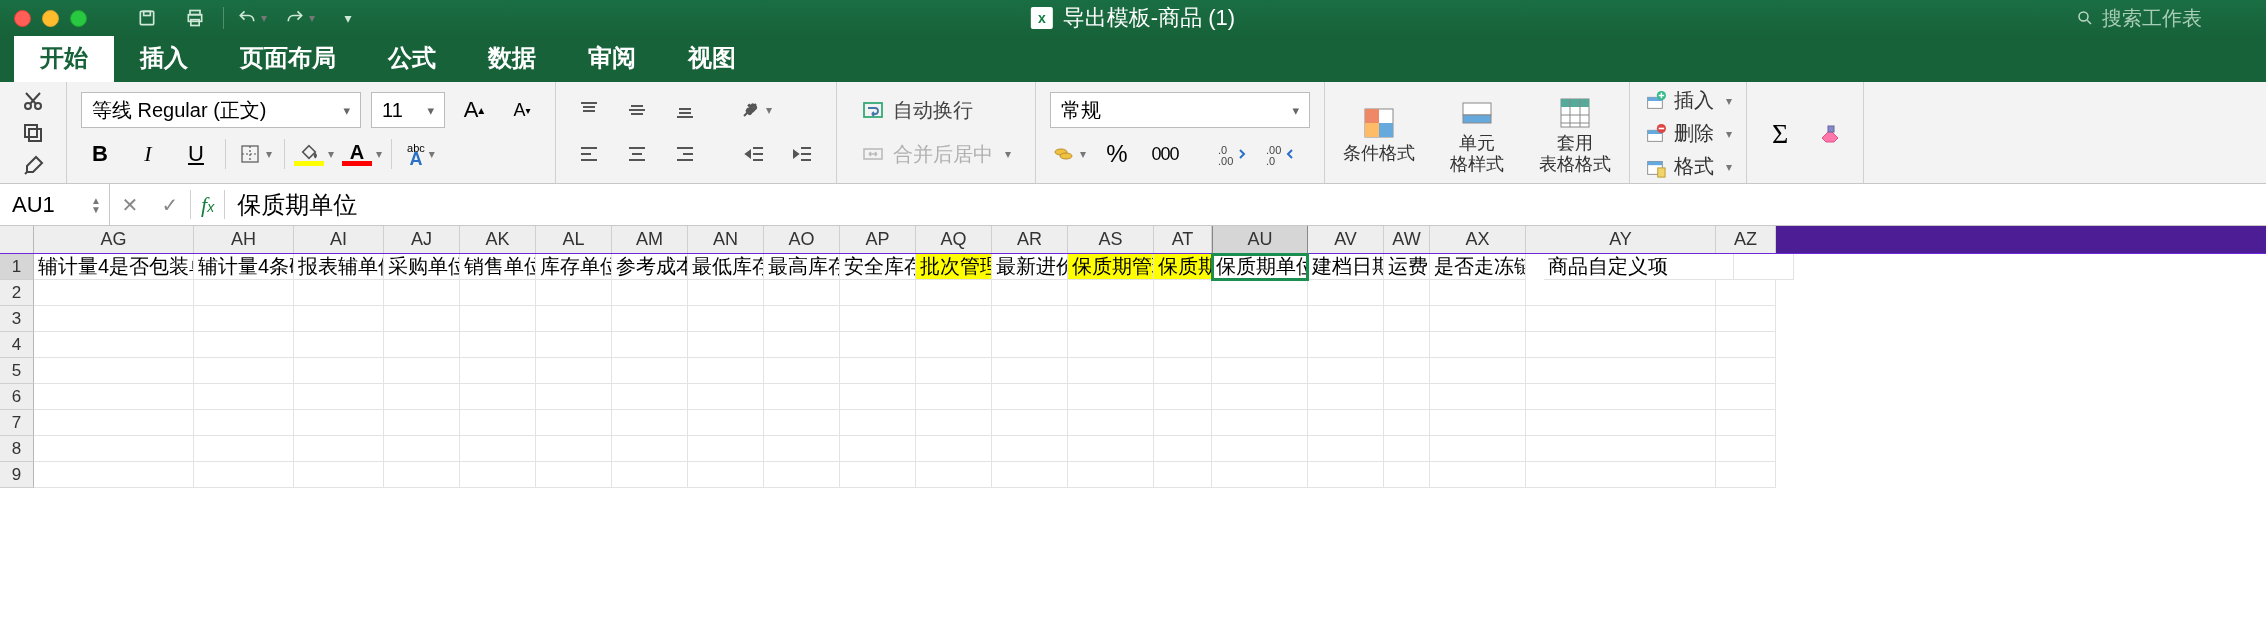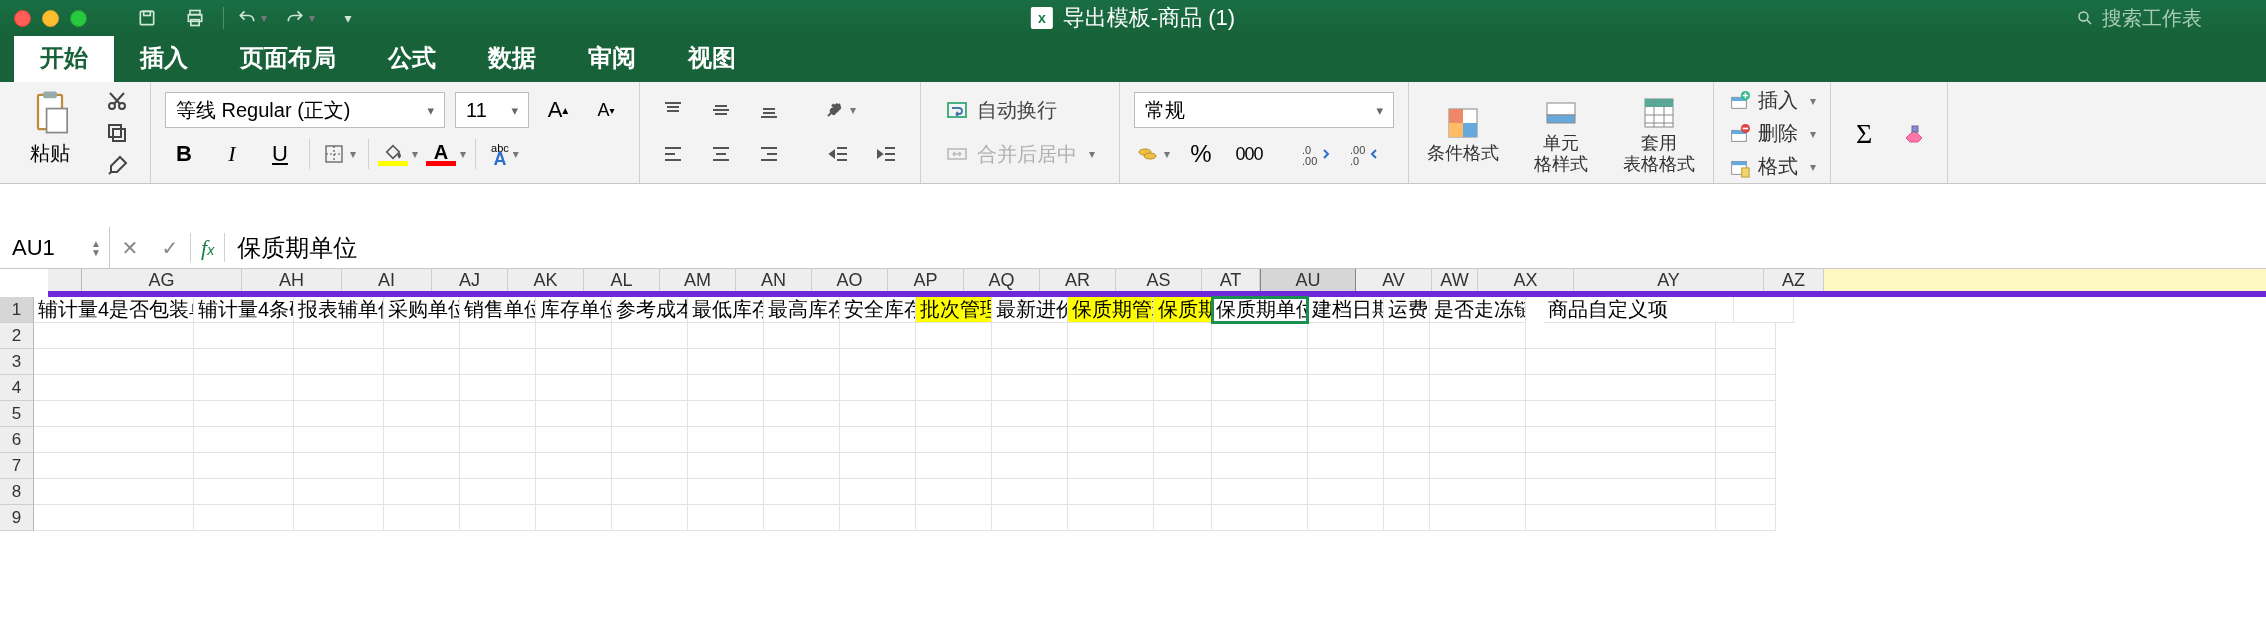--- a/index.html
+++ b/index.html
@@ -40,31 +40,31 @@
 .thinbtn{ height:32px; display:flex; align-items:center; gap:8px; padding:0 10px; font-size:20px; color:#444;}
 .thinbtn.disabled{ color:#b0b0b0;}
 .stackbtn{ display:flex; flex-direction:column; align-items:center; width:80px; font-size:18px; color:#333; line-height:1.15;}
 .stackbtn svg{ width:40px;height:40px;}
 .cellinsert{ display:flex; align-items:center; gap:8px; font-size:20px; color:#333; height:30px;}
 .cellinsert svg{width:22px;height:22px;}
 .colorbar{ width:30px; height:5px;}
 .smallsvg{width:24px;height:24px;}
 
 
-.fbar{ height:42px; border-bottom:1px solid #c8c8c8; display:flex; align-items:center; background:#fff;margin-top:43px;}
+.fbar{ height:42px; border-bottom:1px solid #c8c8c8; display:flex; align-items:center; background:#fff;}
 .namebox{ width:110px; height:100%; border-right:1px solid #c8c8c8; display:flex; align-items:center; padding-left:12px; font-size:22px;}
 .namebox .spin{ margin-left:auto; margin-right:8px; display:flex; flex-direction:column; font-size:10px; color:#777; line-height:9px;}
 .fbar .fxbtn{ width:40px; text-align:center; color:#888; font-size:20px;}
 .fbar .fx{ font-style:italic; font-family:"Times New Roman",serif; font-size:22px; color:#15803d; padding:0 10px;}
 .fbar .fsep{ width:1px; height:70%; background:#d0d0d0;}
 .fbar input{ flex:1; border:none; outline:none; font-size:24px; padding-left:12px;}
 
 
 .grid{ position:relative; }
-.colhdrs{ display:flex; height:28px; background:#fef9c3; border-bottom:6px solid #6d28d9;margin-left:48px;}
+.colhdrs{ display:flex; height:28px; background:#4c1d95; border-bottom:1px solid #6d28d9;}
 .corner{ width:34px; border-right:1px solid #b7b7b7; background:#eee;}
 .ch{ border-right:1px solid #cfcfcf; display:flex; align-items:center; justify-content:center; font-size:18px; color:#333; background:#eee;}
 .ch.sel{ background:#d6d6d6; border-left:1px solid #888;border-right:1px solid #888;}
 .rows{}
 .gr{ display:flex; height:26px;}
 .rh{ width:34px; border-right:1px solid #b7b7b7; border-bottom:1px solid #cfcfcf; background:#eee; display:flex; align-items:center; justify-content:center; font-size:17px; color:#333;}
 .rh.sel{ background:#d6d6d6;}
 .cell{ border-right:1px solid #e3e3e3; border-bottom:1px solid #e3e3e3; font-size:20px; padding:1px 4px; overflow:hidden; white-space:nowrap; display:flex; align-items:center; }
 .cell.hl{ background:#ffff00;}
 .cell.active{ outline:3px solid #1a8f4f; outline-offset:-2px; z-index:2; position:relative; background:#fff;}
@@ -127,28 +127,20 @@
     <div class="tab">公式</div>
     <div class="tab">数据</div>
     <div class="tab">审阅</div>
     <div class="tab">视图</div>
   </div>
 
 <div class="ribbon">
 
   <div class="group">
     <div style="display:flex;align-items:flex-start;gap:12px;height:100%;">
-      <div class="bigbtn">
-        <svg class="smallsvg" style="width:42px;height:48px" viewBox="0 0 24 28">
-            <rect x="5" y="4" width="14" height="20" rx="1" fill="#fff" stroke="#c08a3a" stroke-width="1.3"></rect>
-            <rect x="8" y="2" width="8" height="4" rx="1" fill="#9aa"></rect>
-            <rect x="10" y="12" width="12" height="14" fill="#fff" stroke="#888"></rect>
-          </svg>
-        <span>粘贴</span>
-      </div>
       <div style="display:flex;flex-direction:column;gap:6px;justify-content:center;height:100%;">
         <div class="iconbtn">
             <svg class="smallsvg" viewBox="0 0 24 24" fill="none" stroke="#444" stroke-width="2">
               <circle cx="7" cy="17" r="3"></circle>
               <circle cx="17" cy="17" r="3"></circle>
               <path d="M9 15L19 4M15 15L5 4"></path>
             </svg>
           </div>
         <div class="iconbtn">
             <svg class="smallsvg" viewBox="0 0 24 24" fill="none" stroke="#444" stroke-width="2">

